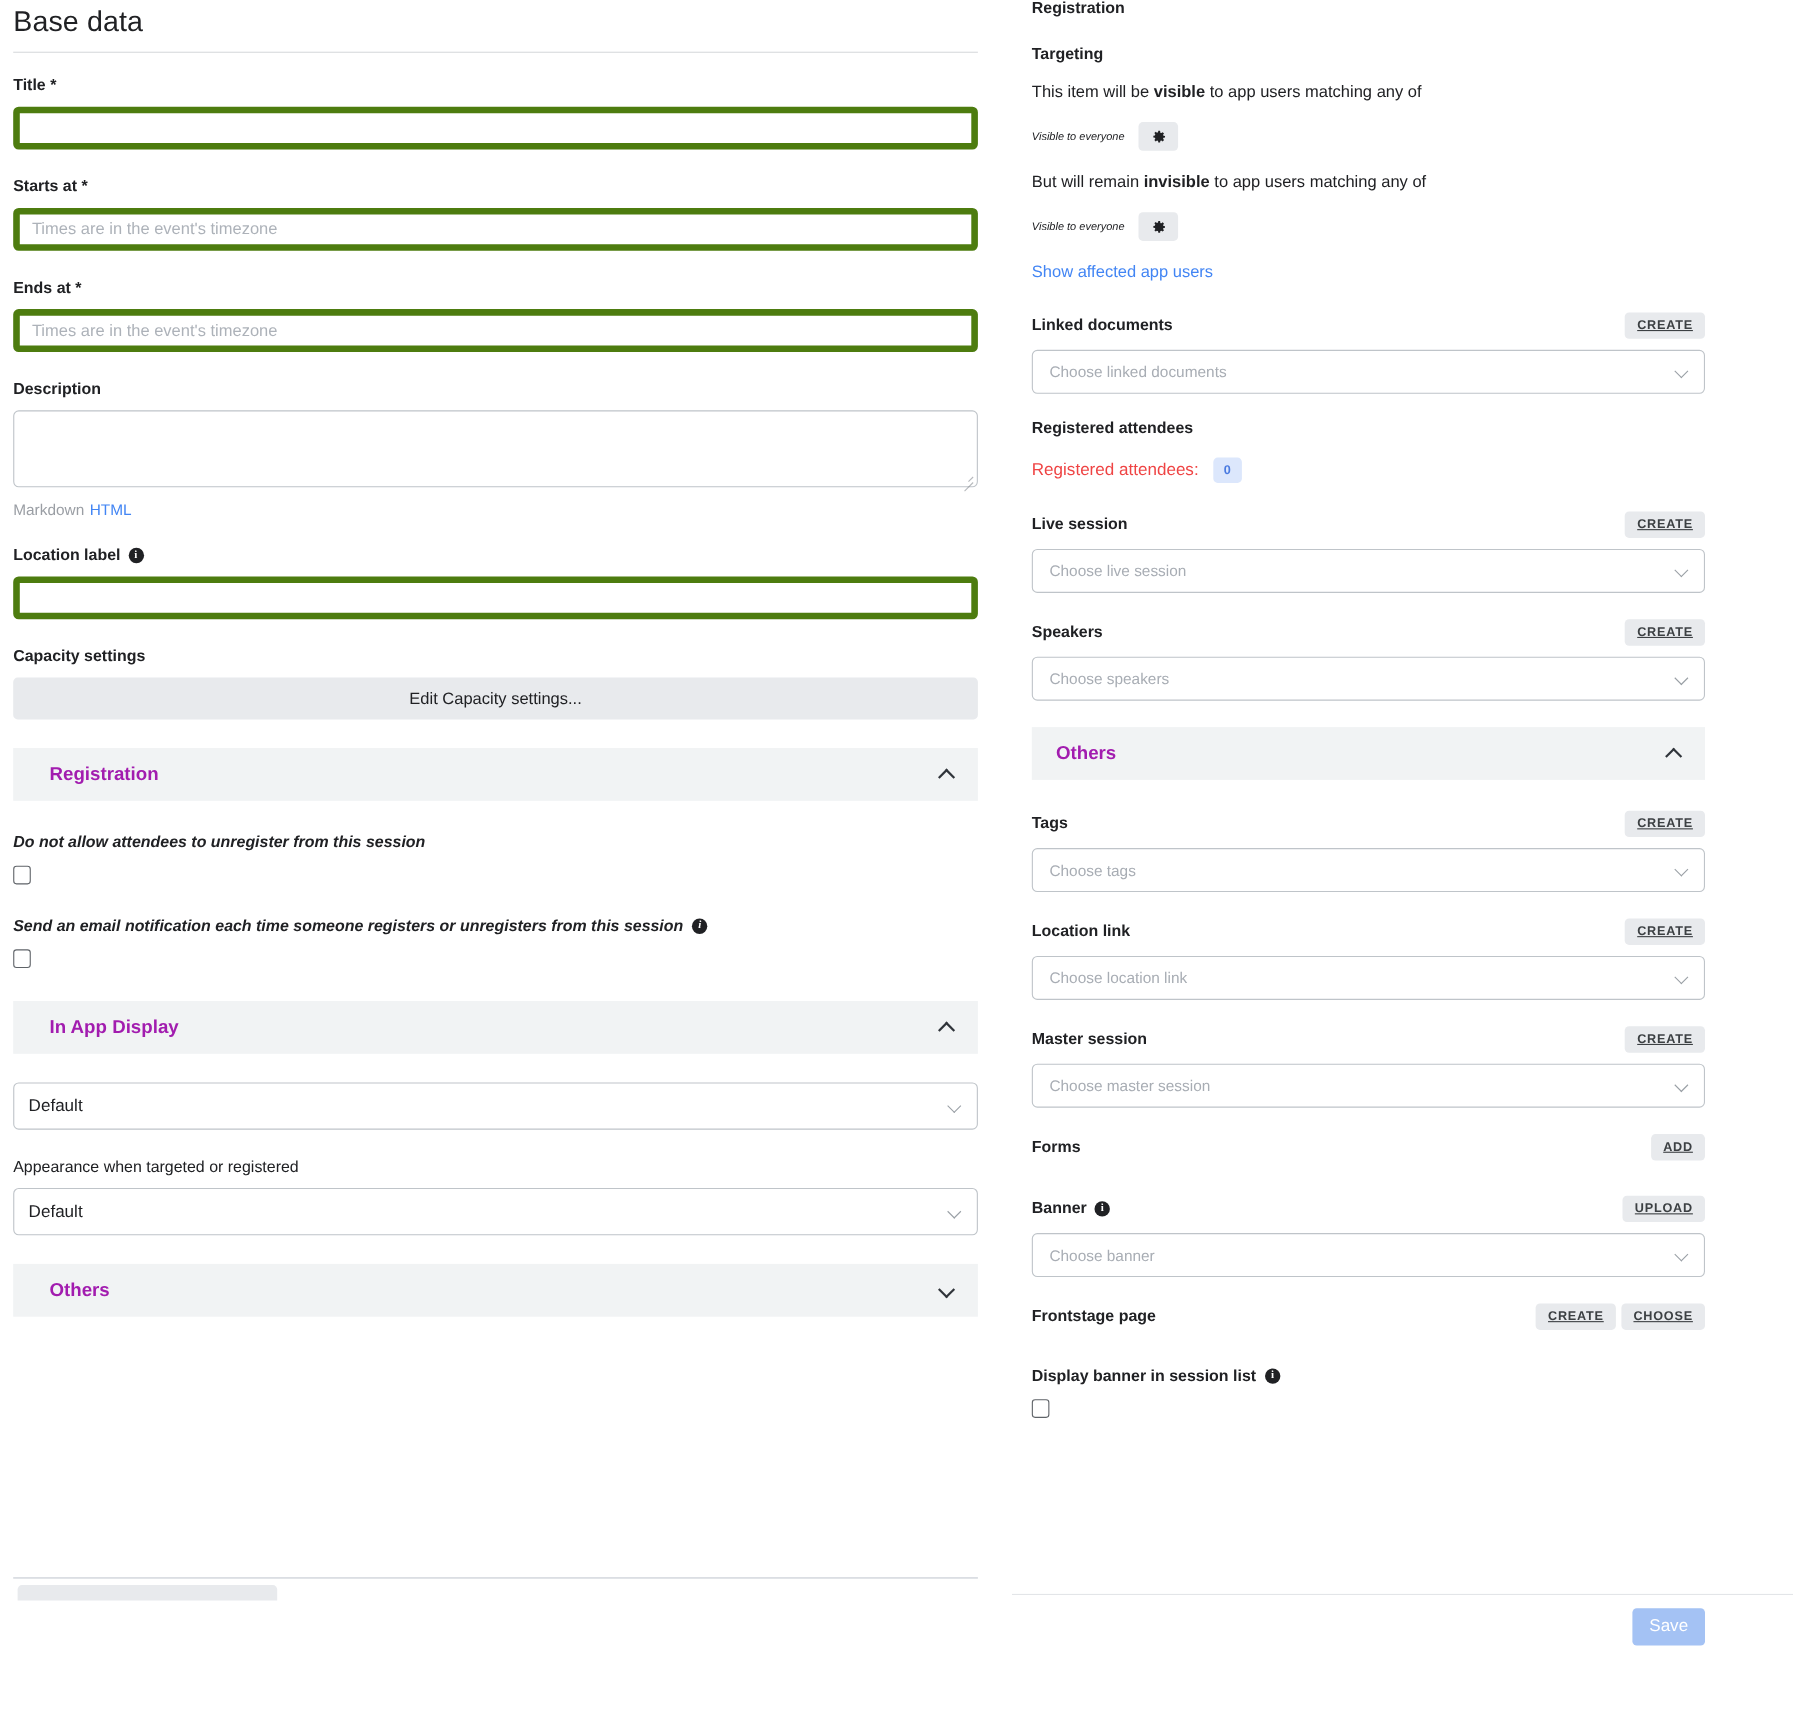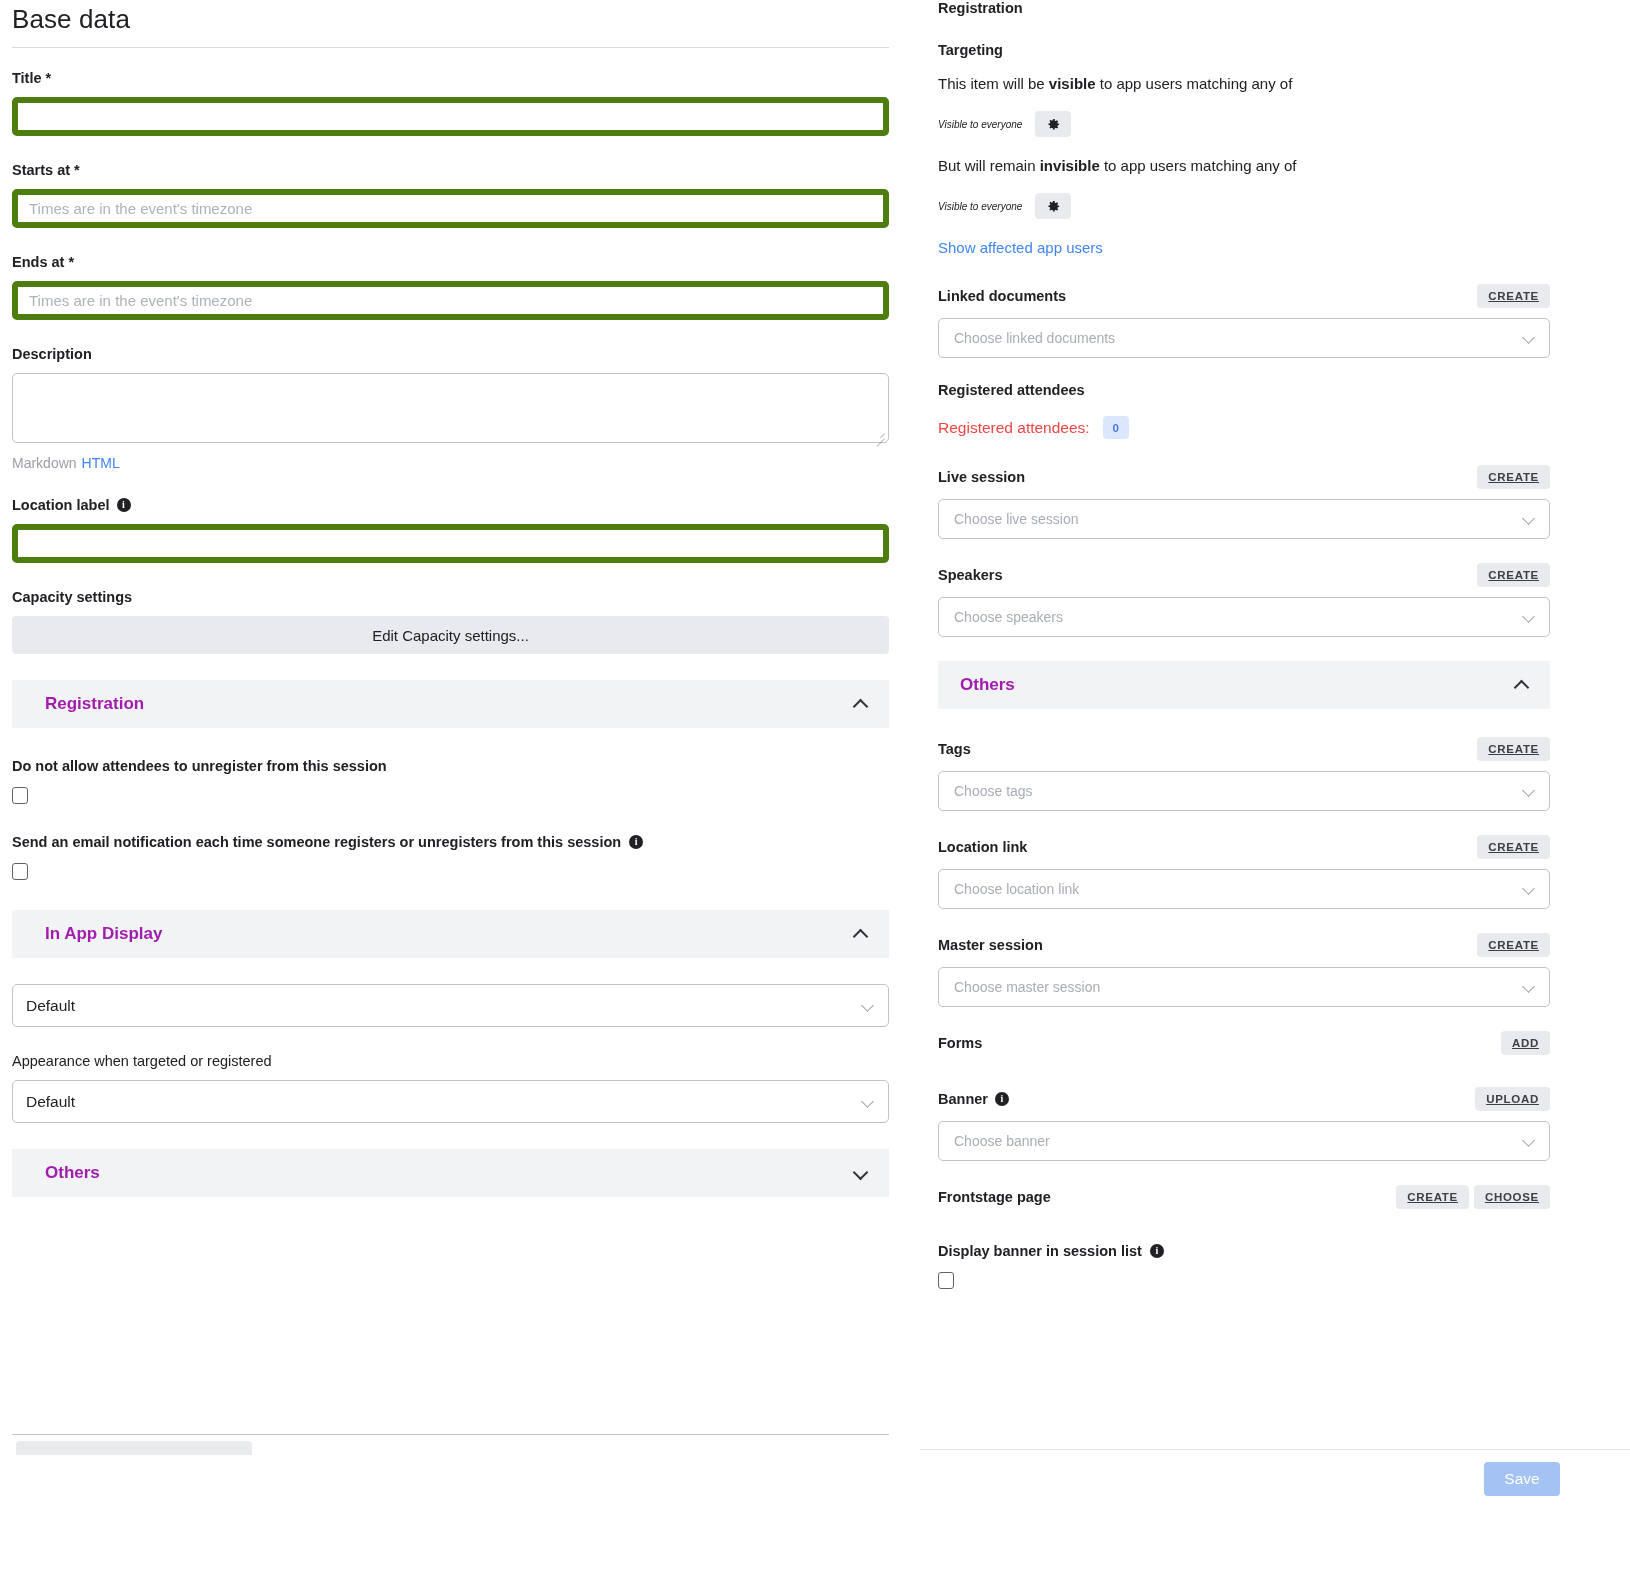--- a/index.html
+++ b/index.html
@@ -85,21 +85,21 @@
 
   
   .cb-label {
     font-size: 14.5px; font-weight: bold; color: #202124;
     display: flex; align-items: center; gap: 8px; margin: 0 0 13px 0;
   }
   .cb {
     width: 16px; height: 17px; border: 1.6px solid #5f6368; border-radius: 3px;
     background: #fff; cursor: pointer;
   }
-  .cb-block { margin-bottom: 30px; }
+  .cb-block { margin-bottom: 30px; font-style: italic; }
 
   
   .select {
     width: 877px; height: 43px; border: 1px solid #bfc4c9; border-radius: 5px;
     background: #fff; display: flex; align-items: center; justify-content: space-between;
     padding: 0 14px 0 13px; font-size: 15.5px; color: #202124; cursor: pointer;
   }
   .sel-chev { width: 12px; height: 12px; position: relative; }
   .sel-chev:before {
     content: ""; position: absolute; left: 1px; top: 1px; width: 8px; height: 8px;
@@ -155,21 +155,21 @@
     min-width: 26px; height: 23px; padding: 0 8px;
     display: flex; align-items: center; justify-content: center;
     font-size: 11.5px; font-weight: bold;
   }
 
   
   .footer-rule-l { position: absolute; left: 12px; top: 1434px; width: 877px; height: 1px; background: #c3c9d1; }
   .footer-rule-r { position: absolute; left: 920px; top: 1449px; width: 710px; height: 1px; background: #e3e5e8; }
   .tab-stub { position: absolute; left: 16px; top: 1441px; width: 236px; height: 14px; background: #e8eaed; border-radius: 4px 4px 0 0; }
   .save-btn {
-    position: absolute; left: 1484px; top: 1462px; width: 76px; height: 34px;
+    position: absolute; left: 1484px; top: 1462px; width: 66px; height: 34px;
     background: #a4c2f4; border-radius: 4px; color: #ffffff; font-size: 15.5px;
     display: flex; align-items: center; justify-content: center; cursor: pointer;
   }
 </style>
 </head>
 <body>
 
 <div class="page">
 
   <div class="col-left">

